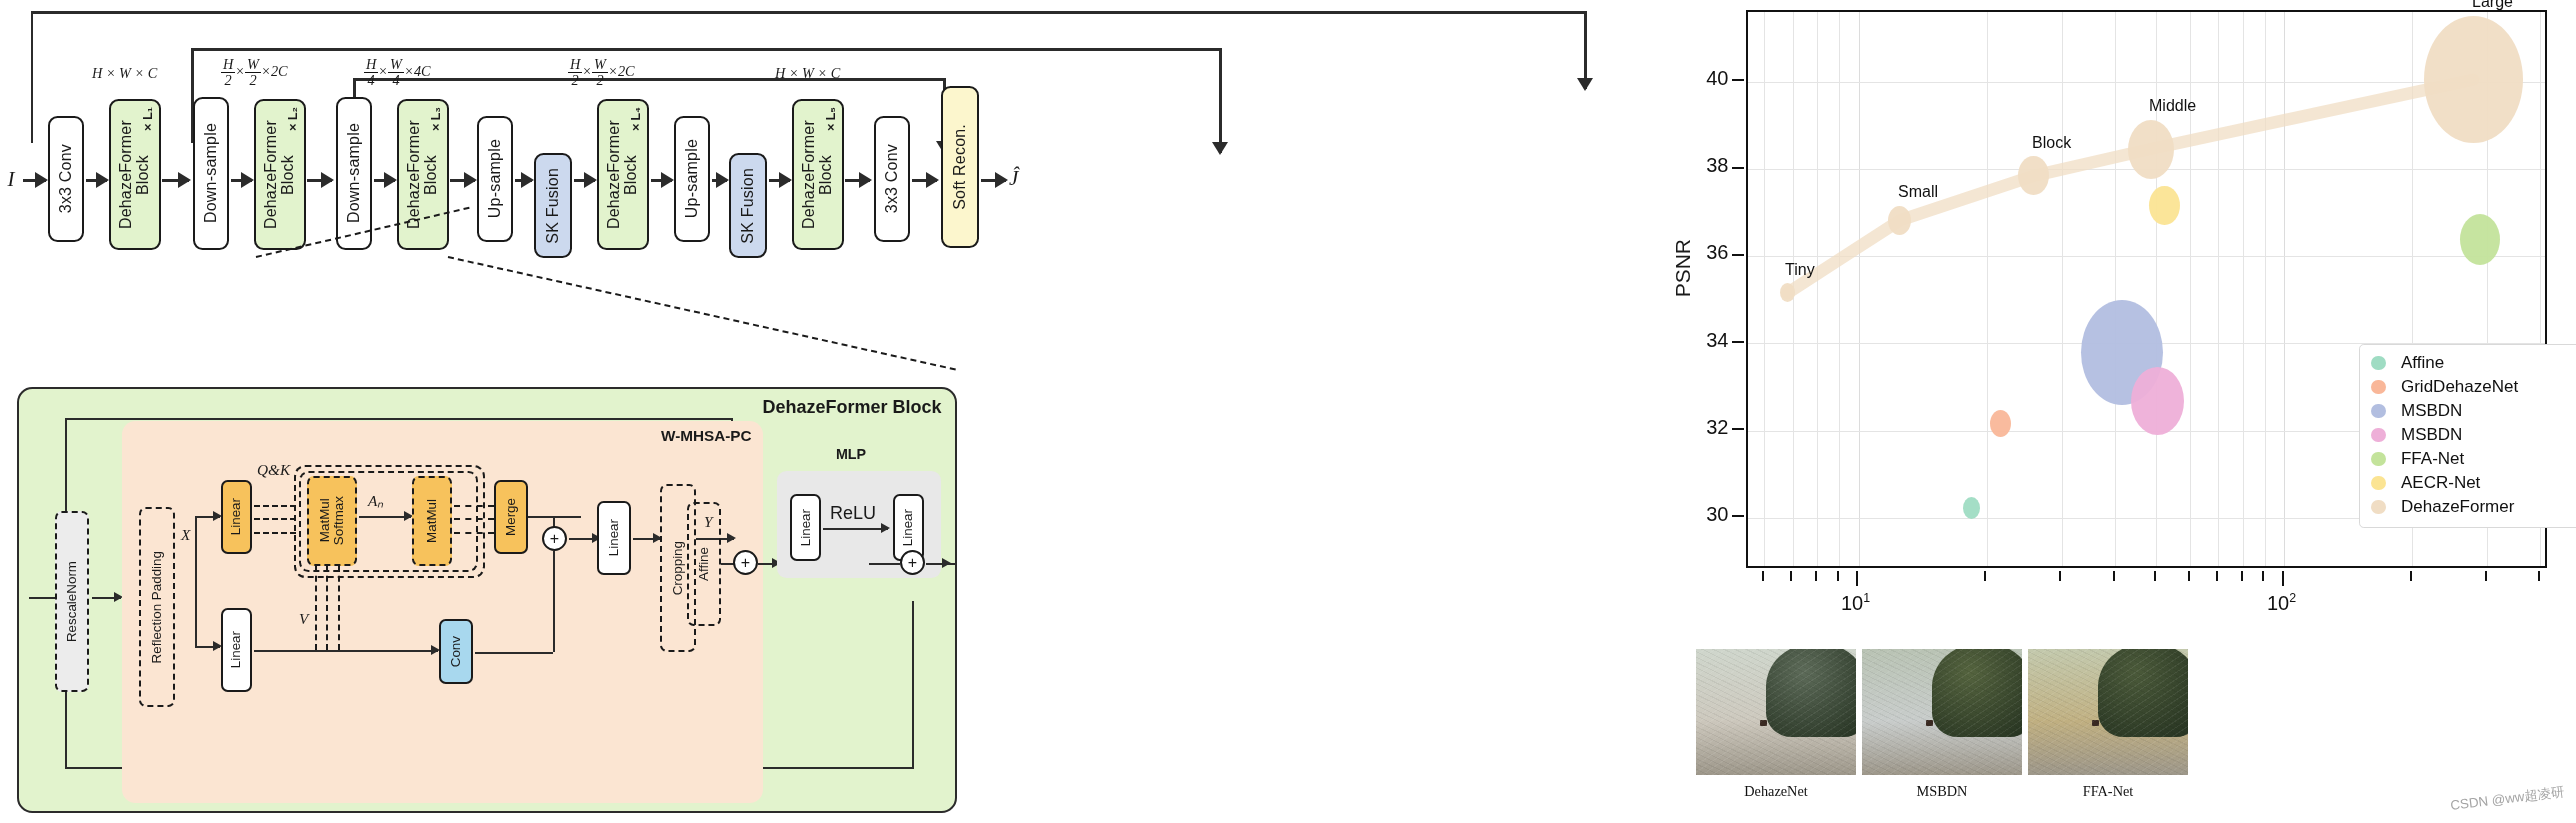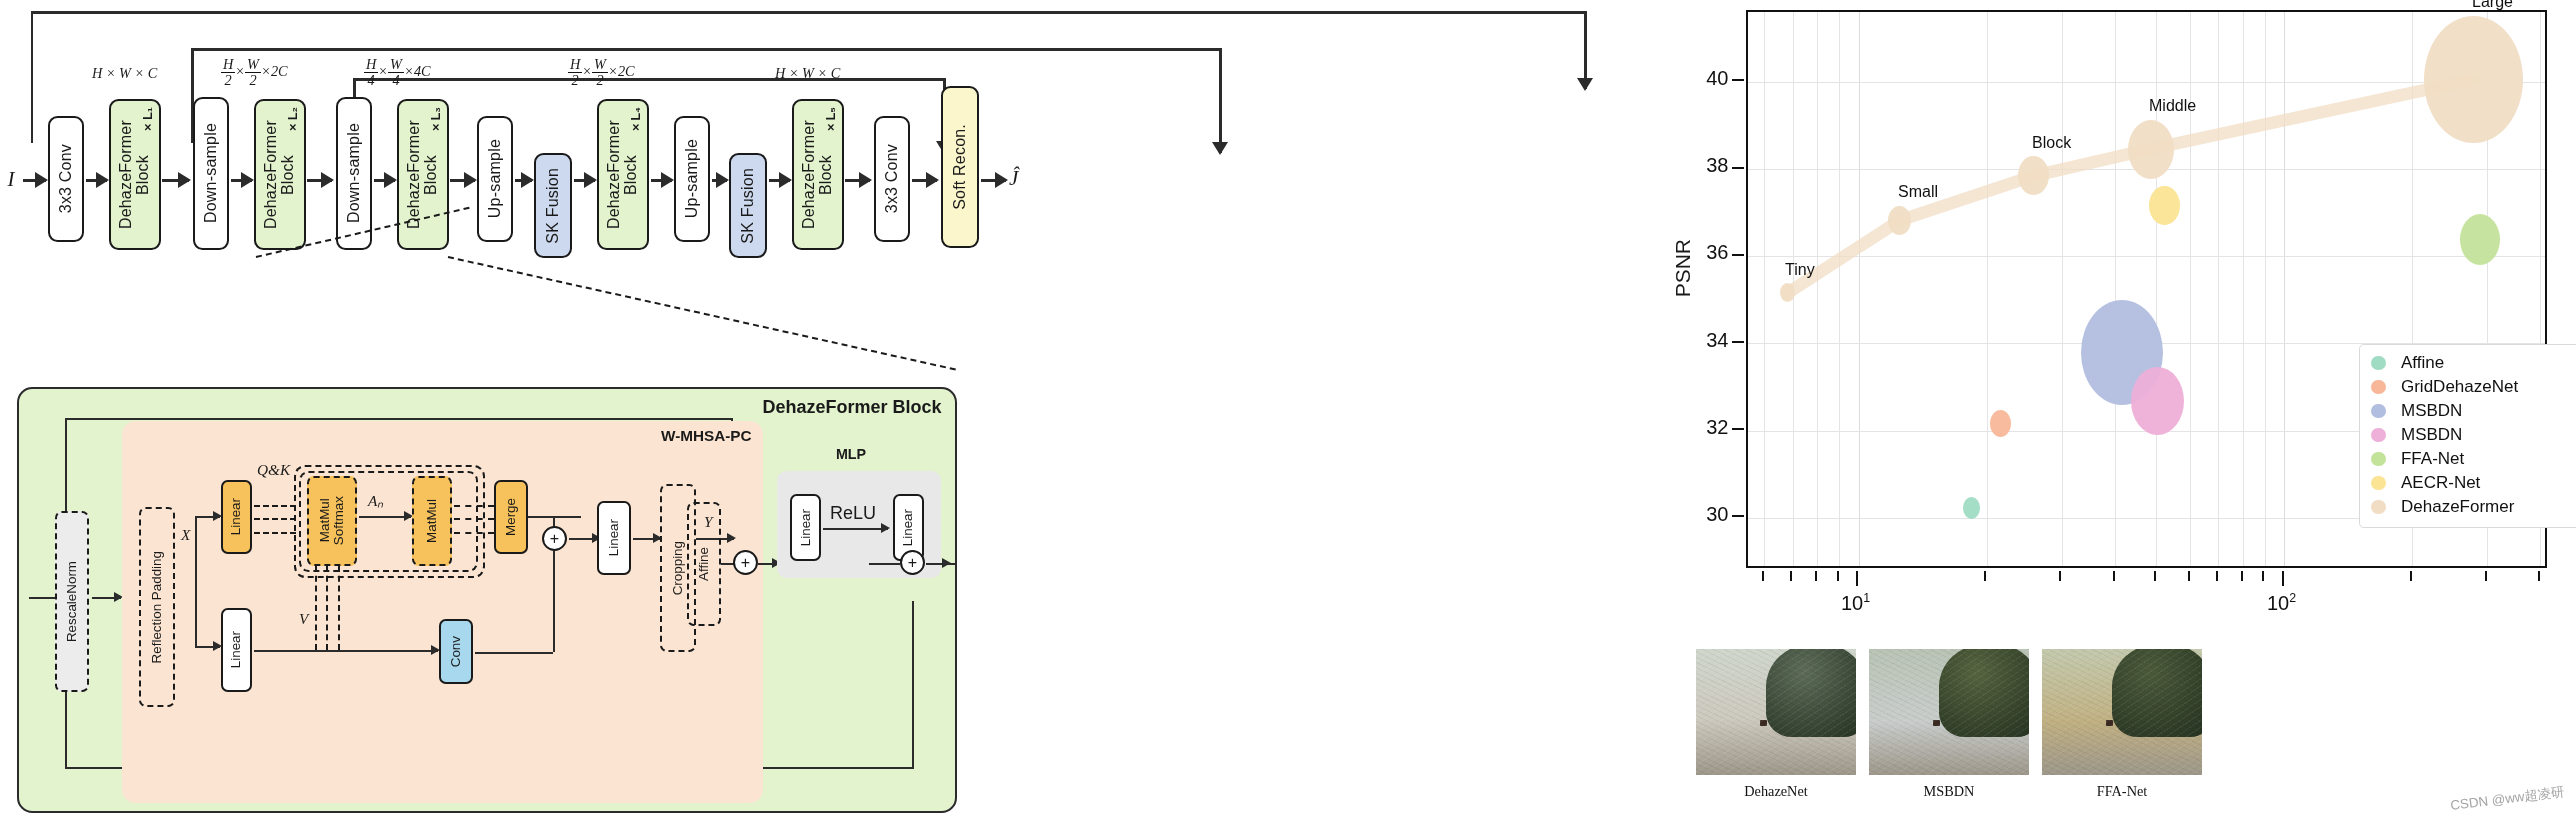--- a/index.html
+++ b/index.html
@@ -112,21 +112,21 @@
 
   #legend {
     position:absolute; left:611px; top:332px; width:250px;
     background:#fff; border:1px solid #d9d9d9; border-radius:4.8px; padding:6.7px 9.5px 7.6px 11.4px;
   }
   .leg-row { display:flex; align-items:center; height:24px; }
   .leg-dot { width:14.3px; height:14.3px; border-radius:50%; margin-right:15.3px; flex:0 0 auto;}
   .leg-txt { font-size:17px; color:#111; }
 
   
-  #strip { position:absolute; left:17px; top:649px; width:863px; height:162px; display:flex; gap:13px;}
+  #strip { position:absolute; left:17px; top:649px; width:863px; height:162px; display:flex; gap:6px;}
   .shot { width:160px; }
   .shot .thumb { width:160px; height:126px; position:relative; overflow:hidden; }
   .shot .cap { margin-top:7.6px; text-align:center; font-family:"Liberation Serif", serif; font-size:14.3px; color:#111;}
   .sky { position:absolute; left:0; top:0; right:0; height:60%; }
   .ground { position:absolute; left:0; bottom:0; right:0; height:44%; }
   .tree { position:absolute; right:-6%; top:-4%; width:62%; height:74%; border-radius:46% 44% 22% 26%; }
   .spk { position:absolute; left:40%; top:56%; width:6.7px; height:6.7px; background:#3a2a22; border-radius:1px;}
   .tex { position:absolute; inset:0; opacity:.5;
      background-image:repeating-linear-gradient(26deg, rgba(0,0,0,.10) 0 1px, rgba(0,0,0,0) 1px 4.8px),
                       repeating-linear-gradient(-34deg, rgba(255,255,255,.14) 0 1px, rgba(0,0,0,0) 1px 5.7px); }

